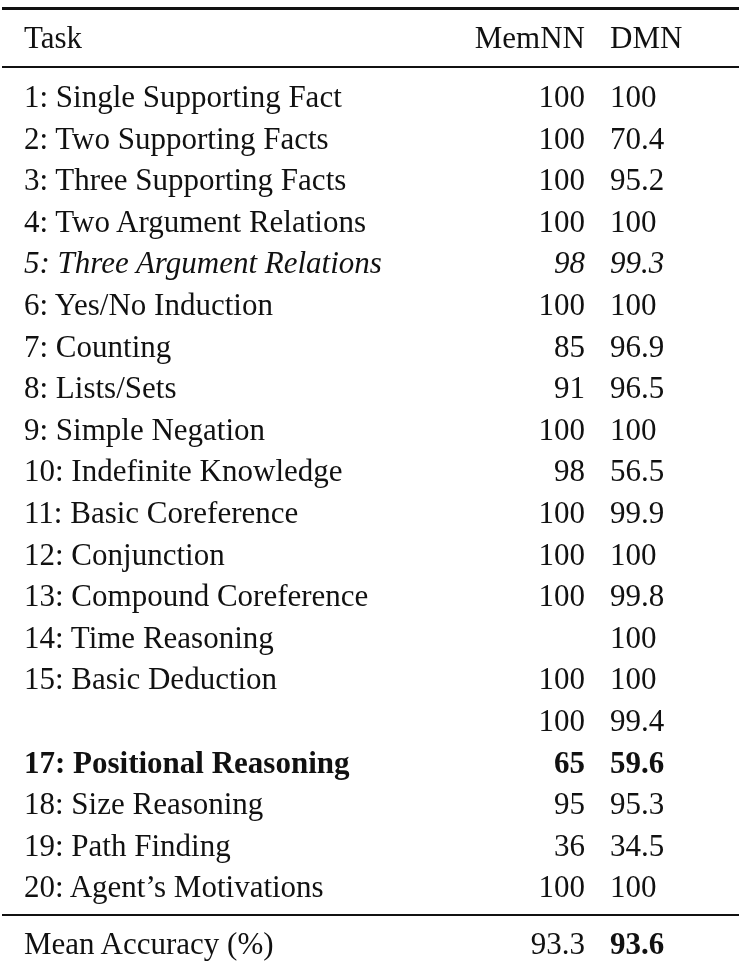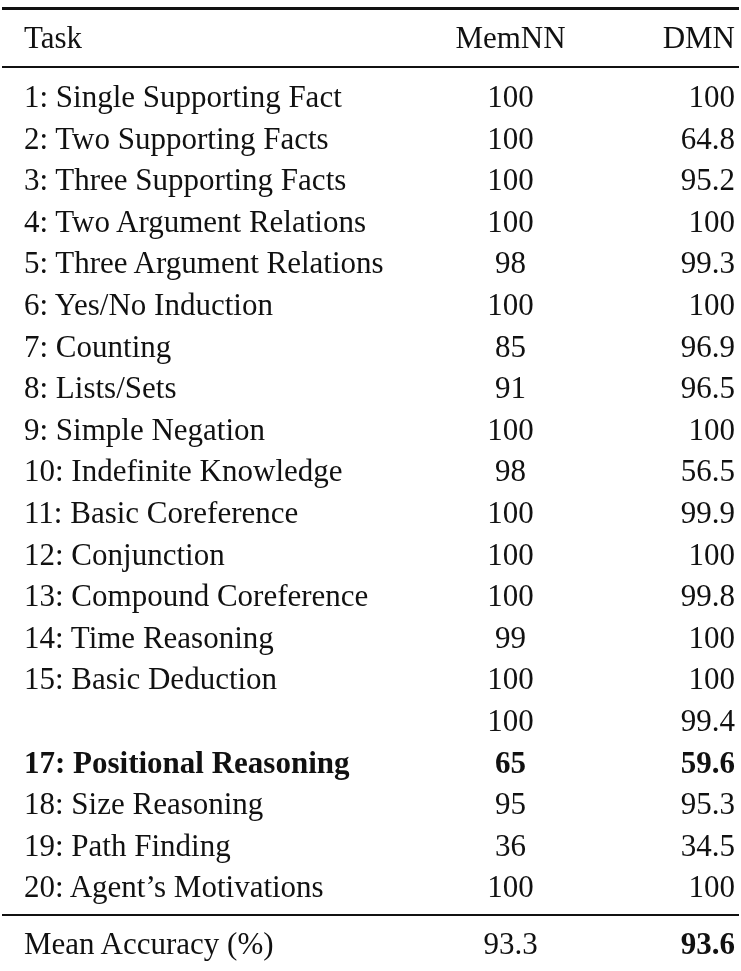--- a/index.html
+++ b/index.html
@@ -10,22 +10,22 @@
   }
   .table-wrap { position: relative; width: 741px; height: 971px; margin-top: 6px; }
   .rule { position: absolute; left: 2px; right: 2px; background: #111; }
   .rule.top { top: 1px; height: 3px; }
   .rule.mid { top: 60px; height: 2px; }
   .rule.foot { top: 908px; height: 2px; }
   .rule.bottom { top: 966px; height: 3px; }
   .row { position: absolute; left: 0; width: 741px; height: 41px; font-size: 31px; line-height: 41px; }
   .cell { position: absolute; top: 0; white-space: nowrap; }
   .c-task { left: 24px; }
-  .c-mem { left: 448px; width: 125px; text-align: center; }
-  .c-dmn { left: 610px; width: 125px; text-align: right; }
+  .c-mem { left: 460px; width: 125px; text-align: right; }
+  .c-dmn { left: 610px; width: 125px; text-align: left; }
   .bold { font-weight: bold; }
 </style>
 </head>
 <body>
 
 <div class="table-wrap">
   <div class="rule top"></div>
 
   <div class="row" style="top:11px;">
     <span class="cell c-task">Task</span>
@@ -37,33 +37,33 @@
 
   <div id="body-rows">
       <div class="row" style="top: 70px;">
         <span class="cell c-task">1: Single Supporting Fact</span>
         <span class="cell c-mem">100</span>
         <span class="cell c-dmn">100</span>
       </div>
       <div class="row" style="top: 111.6px;">
         <span class="cell c-task">2: Two Supporting Facts</span>
         <span class="cell c-mem">100</span>
-        <span class="cell c-dmn">64.8</span>
+        <span class="cell c-dmn">70.4</span>
       </div>
       <div class="row" style="top: 153.2px;">
         <span class="cell c-task">3: Three Supporting Facts</span>
         <span class="cell c-mem">100</span>
         <span class="cell c-dmn">95.2</span>
       </div>
       <div class="row" style="top: 194.8px;">
         <span class="cell c-task">4: Two Argument Relations</span>
         <span class="cell c-mem">100</span>
         <span class="cell c-dmn">100</span>
       </div>
-      <div class="row" style="top: 236.4px;">
+      <div class="row" style="top: 236.4px; font-style: italic;">
         <span class="cell c-task">5: Three Argument Relations</span>
         <span class="cell c-mem">98</span>
         <span class="cell c-dmn">99.3</span>
       </div>
       <div class="row" style="top: 278px;">
         <span class="cell c-task">6: Yes/No Induction</span>
         <span class="cell c-mem">100</span>
         <span class="cell c-dmn">100</span>
       </div>
       <div class="row" style="top: 319.6px; padding-left: 16px;">
@@ -96,21 +96,20 @@
         <span class="cell c-mem">100</span>
         <span class="cell c-dmn">100</span>
       </div>
       <div class="row" style="top: 569.2px;">
         <span class="cell c-task">13: Compound Coreference</span>
         <span class="cell c-mem">100</span>
         <span class="cell c-dmn">99.8</span>
       </div>
       <div class="row" style="top: 610.8px;">
         <span class="cell c-task">14: Time Reasoning</span>
-        <span class="cell c-mem">99</span>
         <span class="cell c-dmn">100</span>
       </div>
       <div class="row" style="top: 652.4px;">
         <span class="cell c-task">15: Basic Deduction</span>
         <span class="cell c-mem">100</span>
         <span class="cell c-dmn">100</span>
       </div>
       <div class="row" style="top: 694px;">
         <span class="cell c-mem">100</span>
         <span class="cell c-dmn">99.4</span>

